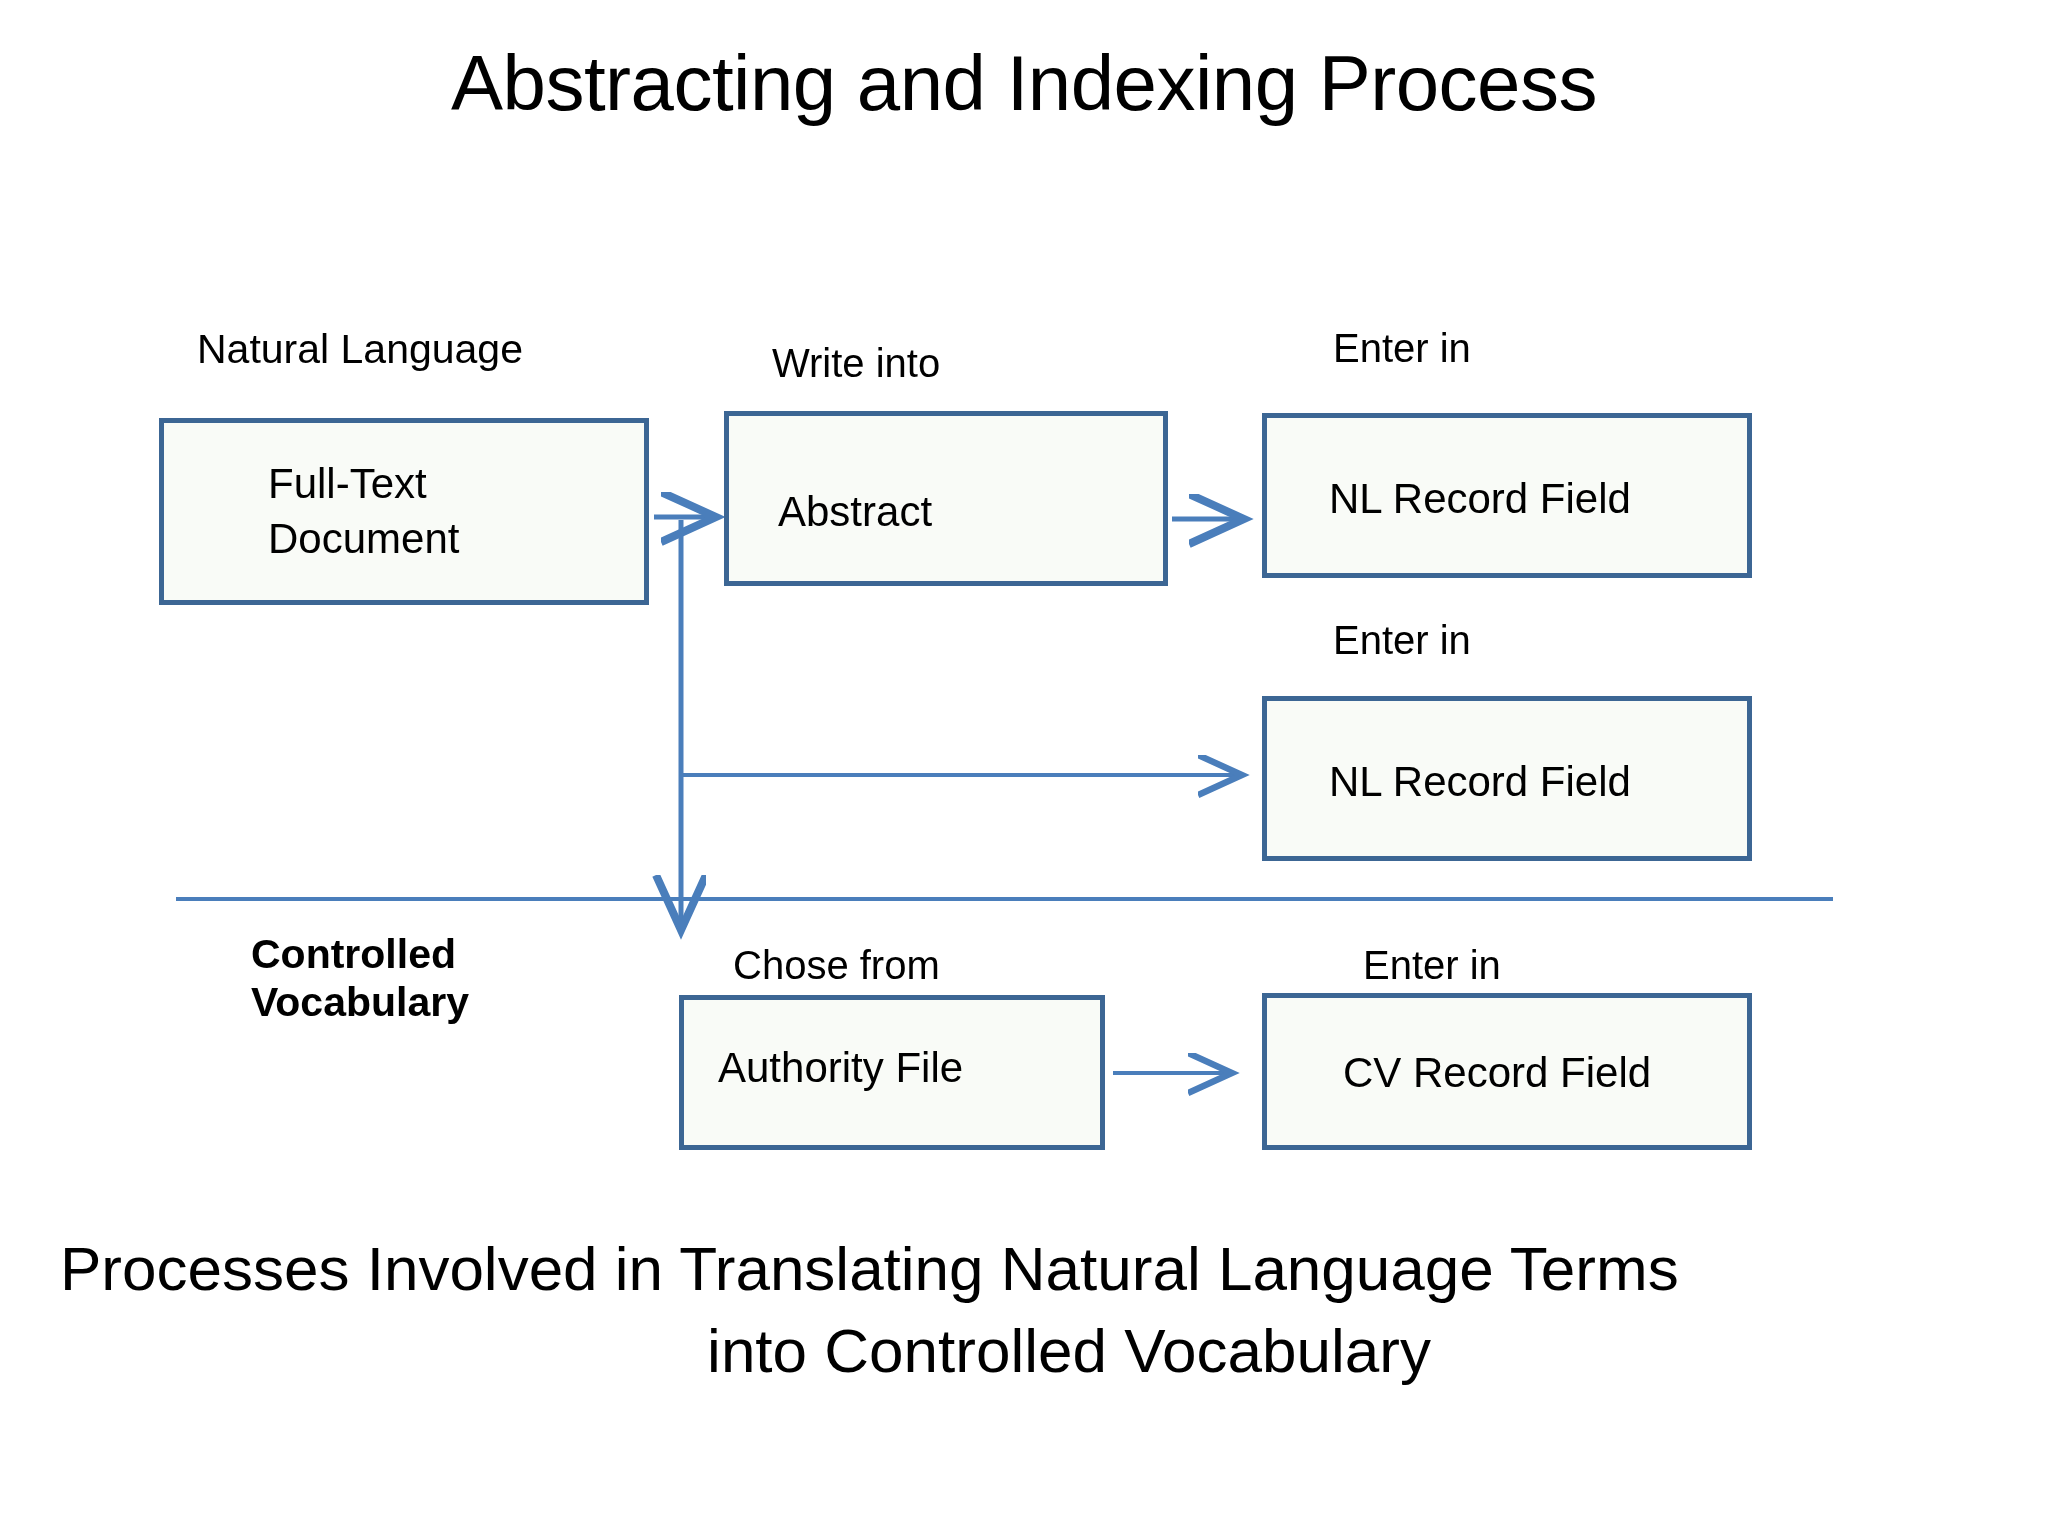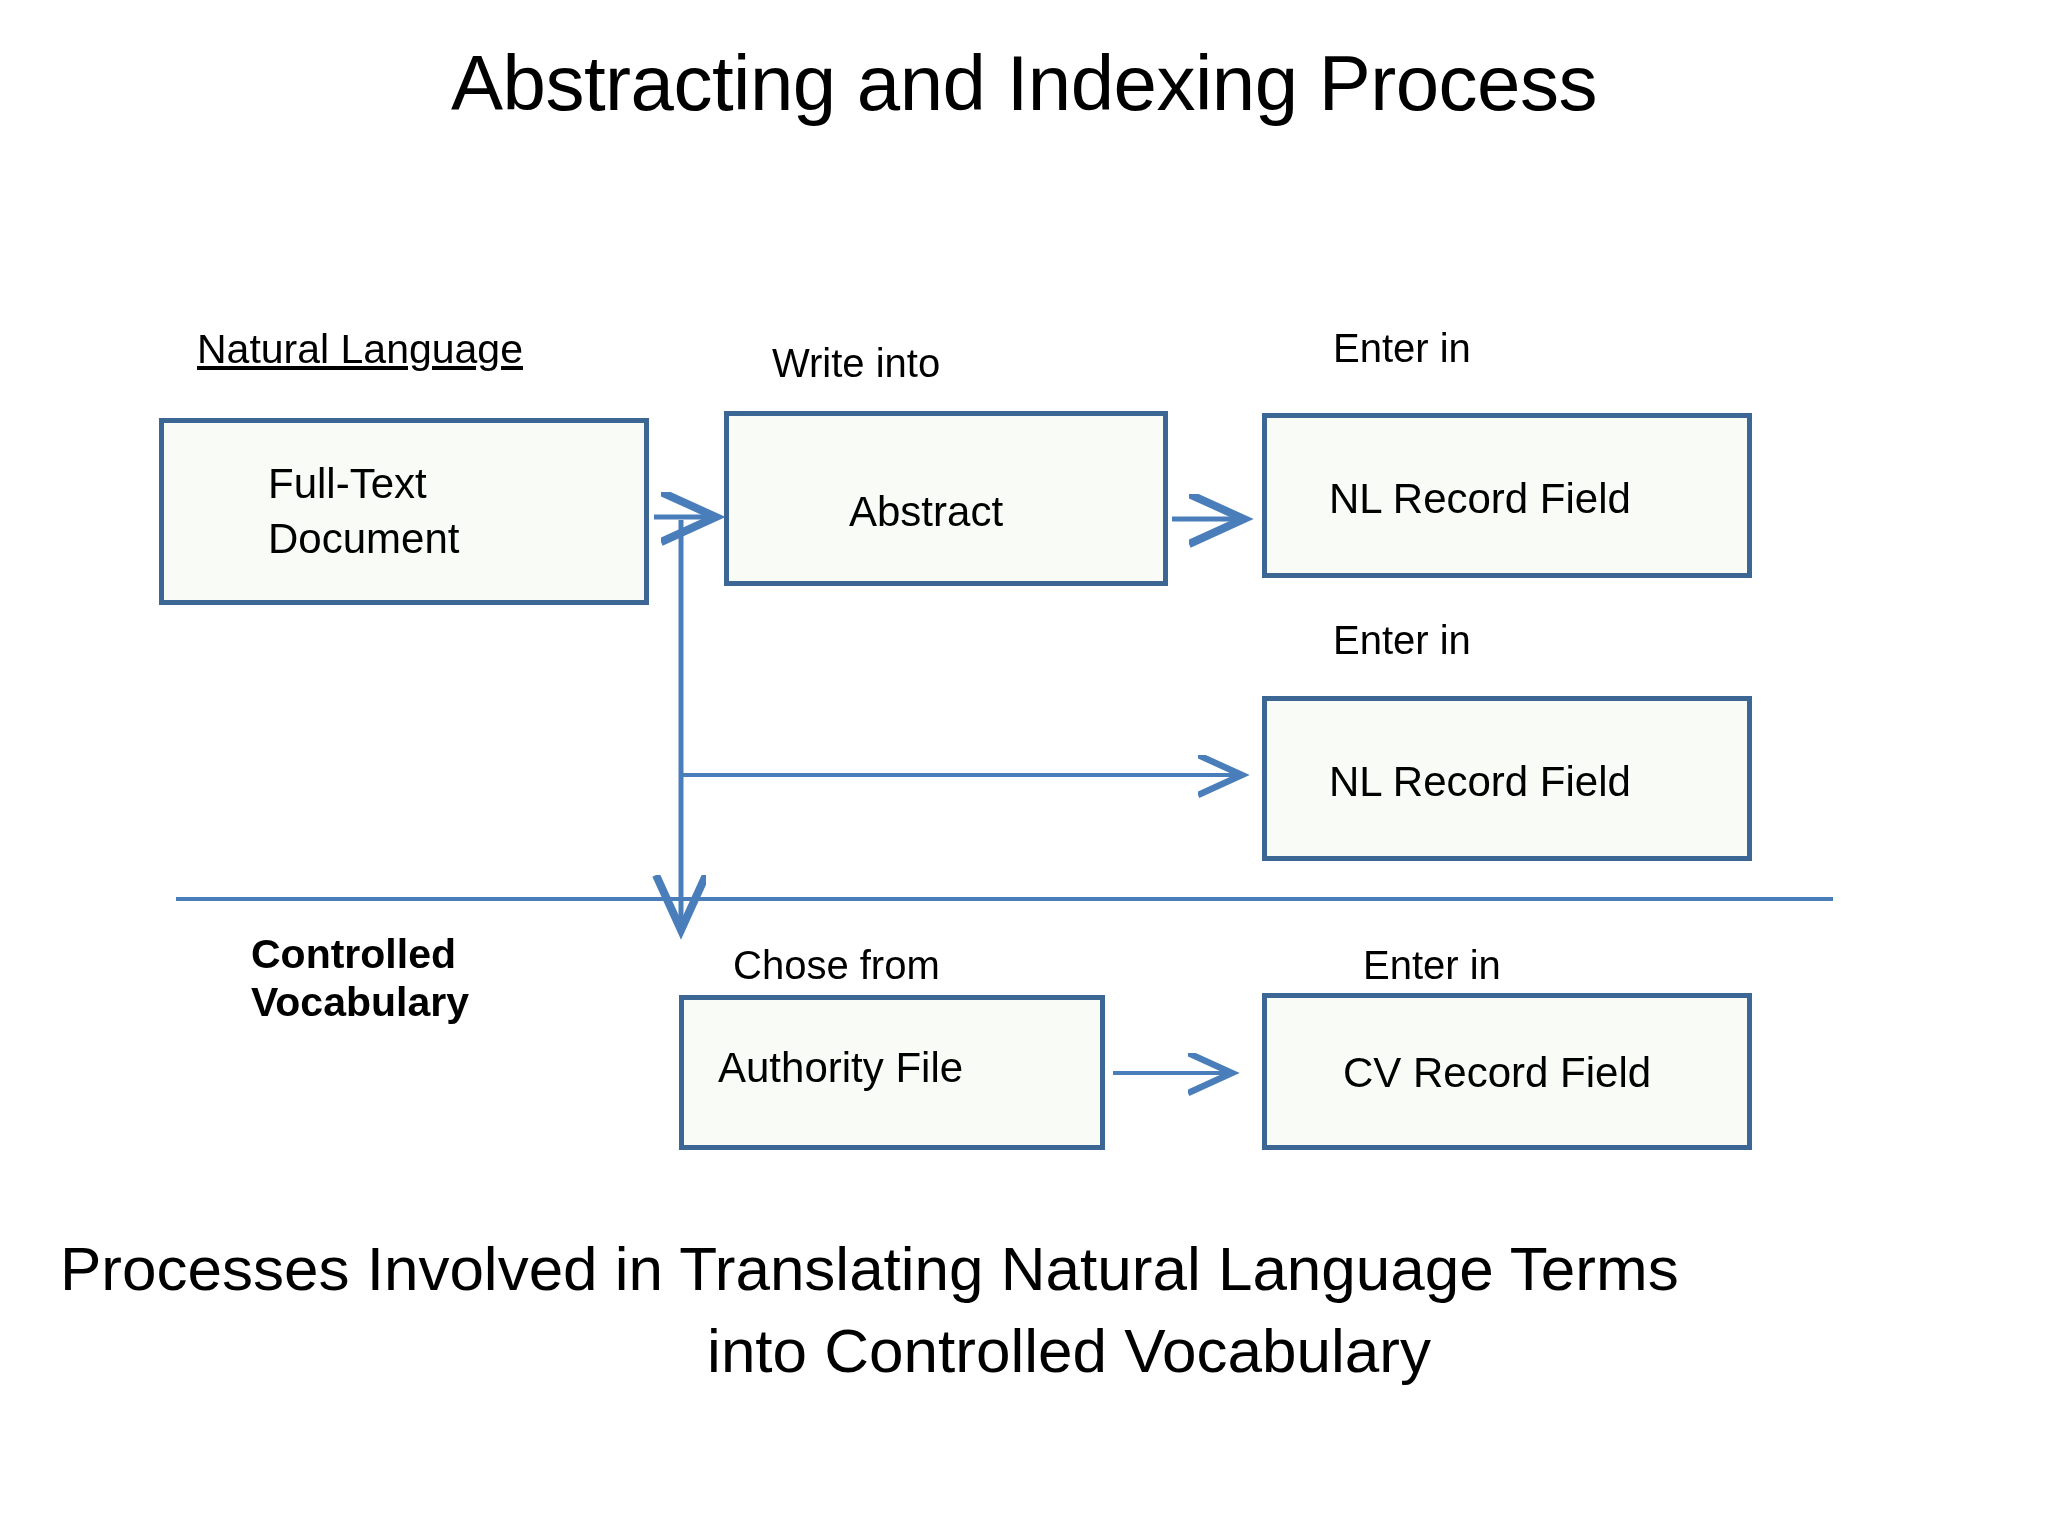--- a/index.html
+++ b/index.html
@@ -76,21 +76,21 @@
     align-items: center;
   }
   .pbox .ptext {
     font-size: 42px;
     line-height: 1.30;
     color: #000000;
     padding-left: 52px;
     padding-right: 10px;
   }
   .pbox.ftdoc .ptext { padding-left: 56px; margin-left: 48px; }
-  .pbox.abstract .ptext { padding-left: 120px; position: relative; top: 14px; }
+  .pbox.abstract .ptext { padding-left: 49px; position: relative; top: 14px; }
   .pbox.nlrec1 .ptext { padding-left: 62px; position: relative; top: 4px; }
   .pbox.nlrec2 .ptext { padding-left: 62px; position: relative; top: 4px; }
   .pbox.authfile .ptext { padding-left: 34px; position: relative; top: -4px; }
   .pbox.cvrec .ptext  { padding-left: 60px; position: relative; top: 2px; }
 
   
   #wires {
     position: absolute;
     left: 0; top: 0;
     width: 2048px;
@@ -98,21 +98,21 @@
     pointer-events: none;
   }
 </style>
 </head>
 <body>
 
 <div id="slide">
 
   <div class="title">Abstracting and Indexing Process</div>
 
-  <div class="side-label" style="left:197px; top:325px;text-decoration:underline;">Natural Language</div>
+  <div class="side-label" style="left:197px; top:325px;">Natural Language</div>
 
   <div class="side-label" style="left:251px; top:930px; width:300px;font-weight:bold;">
     <span>Controlled</span><br>
     <span>Vocabulary</span>
   </div>
 
   <div class="conn-label" style="left:772px; top:340px;">Write into</div>
 
   <div class="conn-label" style="left:1333px; top:325px;">Enter in</div>
 

